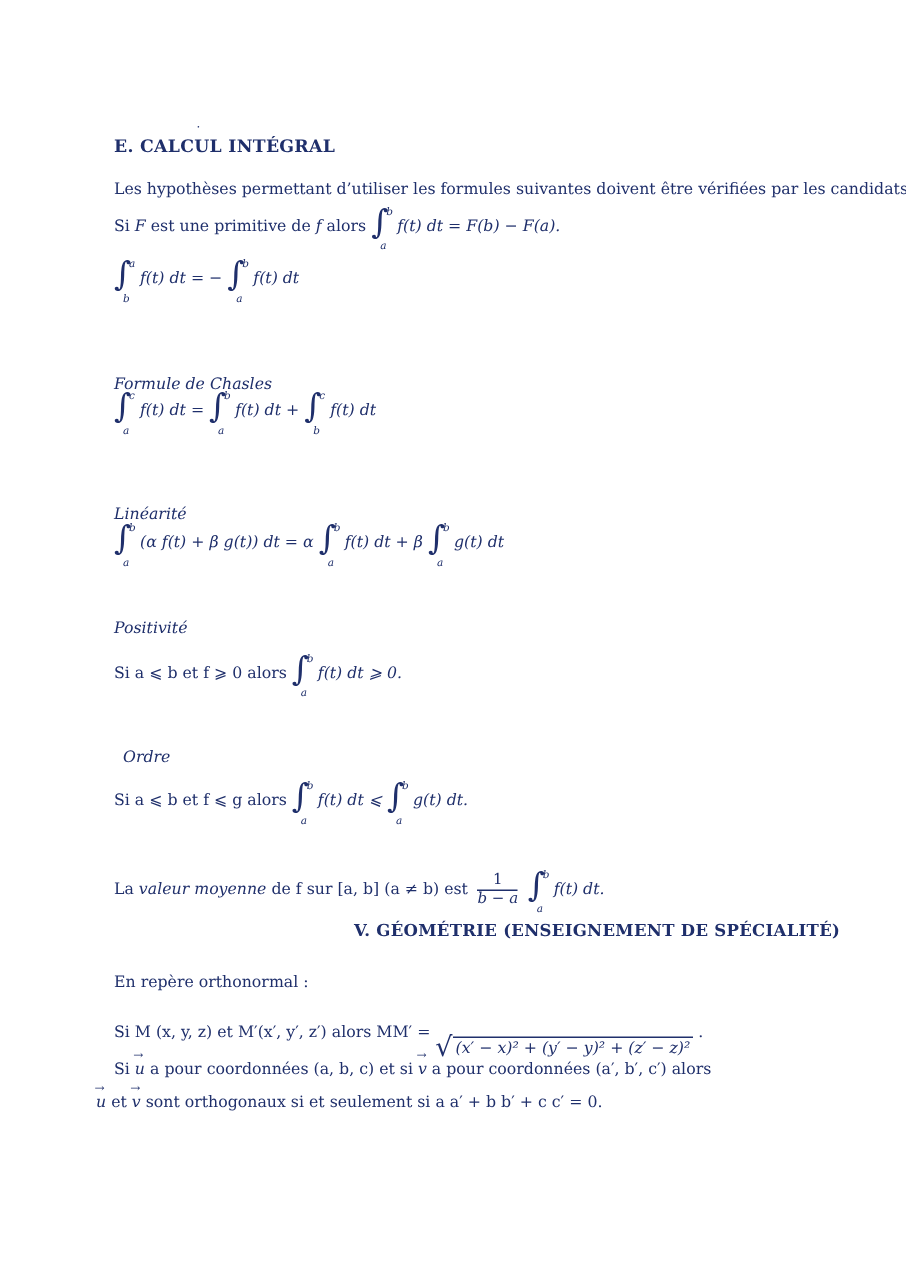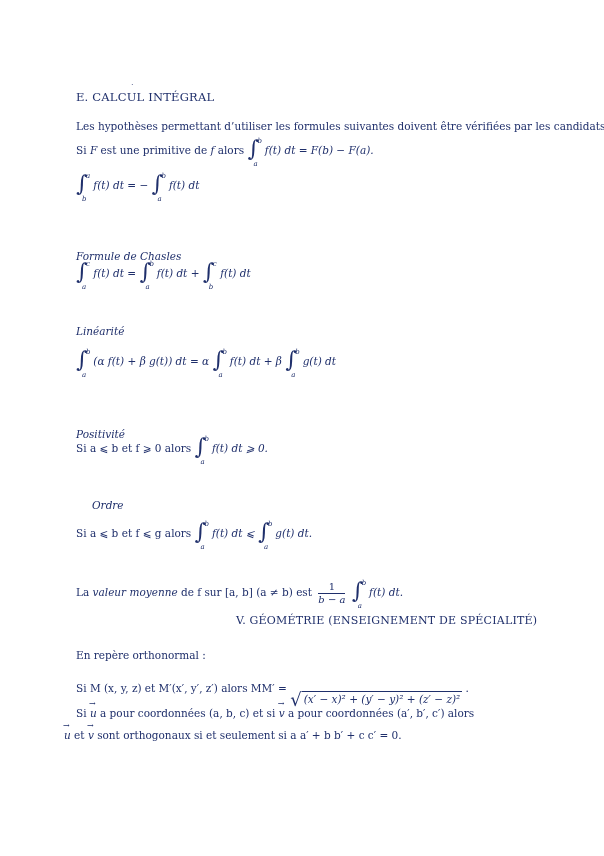--- a/index.html
+++ b/index.html
@@ -1,20 +1,20 @@
 <!DOCTYPE html>
 <html><head>
 <meta charset="utf-8">
 <style>
   html, body { margin:0; padding:0; background:#ffffff; }
   body { width:604px; height:856px; position:relative; overflow:hidden;
          font-family:"DejaVu Serif", "Liberation Serif", serif; color:#1f2f6b; }
   .abs { position:absolute; white-space:nowrap; }
   .t { font-size:10.5px; line-height:14px; }
-  .h { font-weight:normal; font-size:11.5px; letter-spacing:0.2px; }
+  .h { font-weight:bold; font-size:11.5px; letter-spacing:0.2px; }
   .it { font-style:italic; }
   .m { font-style:italic; }
   .int { display:inline-block; position:relative; width:13px; height:26px; vertical-align:middle; margin-right:1px; }
   .int .s { position:absolute; left:0; top:-2px; font-size:22px; line-height:26px; font-style:normal; font-family:"DejaVu Serif", serif; }
   .int .up { position:absolute; left:10px; top:-4px; font-size:7px; font-style:italic; }
   .int .lo { position:absolute; left:6px; top:19px; font-size:7px; font-style:italic; }
   .frac { display:inline-block; vertical-align:middle; text-align:center; font-size:10px; margin:0 3px; }
   .frac .num { display:block; border-bottom:1px solid #1f2f6b; padding:0 2px; line-height:12px; }
   .frac .den { display:block; line-height:12px; font-style:italic; }
   .sqrt { display:inline-block; vertical-align:middle;margin-top:21px; }
@@ -50,38 +50,38 @@
   <div class="abs t it" style="left:76px;top:249px;">Formule de Chasles</div>
   <div class="abs t" style="left:76px;top:261px;">
     <span class="int"><span class="s">∫</span><span class="up">c</span><span class="lo">a</span></span>
     <span class="m">f(t) dt =</span>
     <span class="int"><span class="s">∫</span><span class="up">b</span><span class="lo">a</span></span>
     <span class="m">f(t) dt +</span>
     <span class="int"><span class="s">∫</span><span class="up">c</span><span class="lo">b</span></span>
     <span class="m">f(t) dt</span>
   </div>
 
-  <div class="abs t it" style="left:76px;top:324px;text-align:right;">Linéarité</div>
+  <div class="abs t it" style="left:76px;top:336px;text-align:right;">Linéarité</div>
   <div class="abs t" style="left:76px;top:349px;">
     <span class="int"><span class="s">∫</span><span class="up">b</span><span class="lo">a</span></span>
     <span class="m">(α f(t) + β g(t)) dt = α</span>
     <span class="int"><span class="s">∫</span><span class="up">b</span><span class="lo">a</span></span>
     <span class="m">f(t) dt + β</span>
     <span class="int"><span class="s">∫</span><span class="up">b</span><span class="lo">a</span></span>
     <span class="m">g(t) dt</span>
   </div>
 
-  <div class="abs t it" style="left:76px;top:412px;margin-top:15px;">Positivité</div>
+  <div class="abs t it" style="left:76px;top:412px;">Positivité</div>
   <div class="abs t" style="left:76px;top:436px;">
     <span>Si a ⩽ b et f ⩾ 0 alors</span>
     <span class="int"><span class="s">∫</span><span class="up">b</span><span class="lo">a</span></span>
     <span class="m">f(t) dt ⩾ 0.</span>
   </div>
 
-  <div class="abs t it" style="left:92px;top:498px;">Ordre</div>
+  <div class="abs t it" style="left:82px;top:498px;">Ordre</div>
   <div class="abs t" style="left:76px;top:521px;">
     <span>Si a ⩽ b et f ⩽ g alors</span>
     <span class="int"><span class="s">∫</span><span class="up">b</span><span class="lo">a</span></span>
     <span class="m">f(t) dt ⩽</span>
     <span class="int"><span class="s">∫</span><span class="up">b</span><span class="lo">a</span></span>
     <span class="m">g(t) dt.</span>
   </div>
 
   <div class="abs t" style="left:76px;top:580px;">
     <span>La </span><span class="it">valeur moyenne</span><span> de f sur [a, b] (a ≠ b) est</span>

